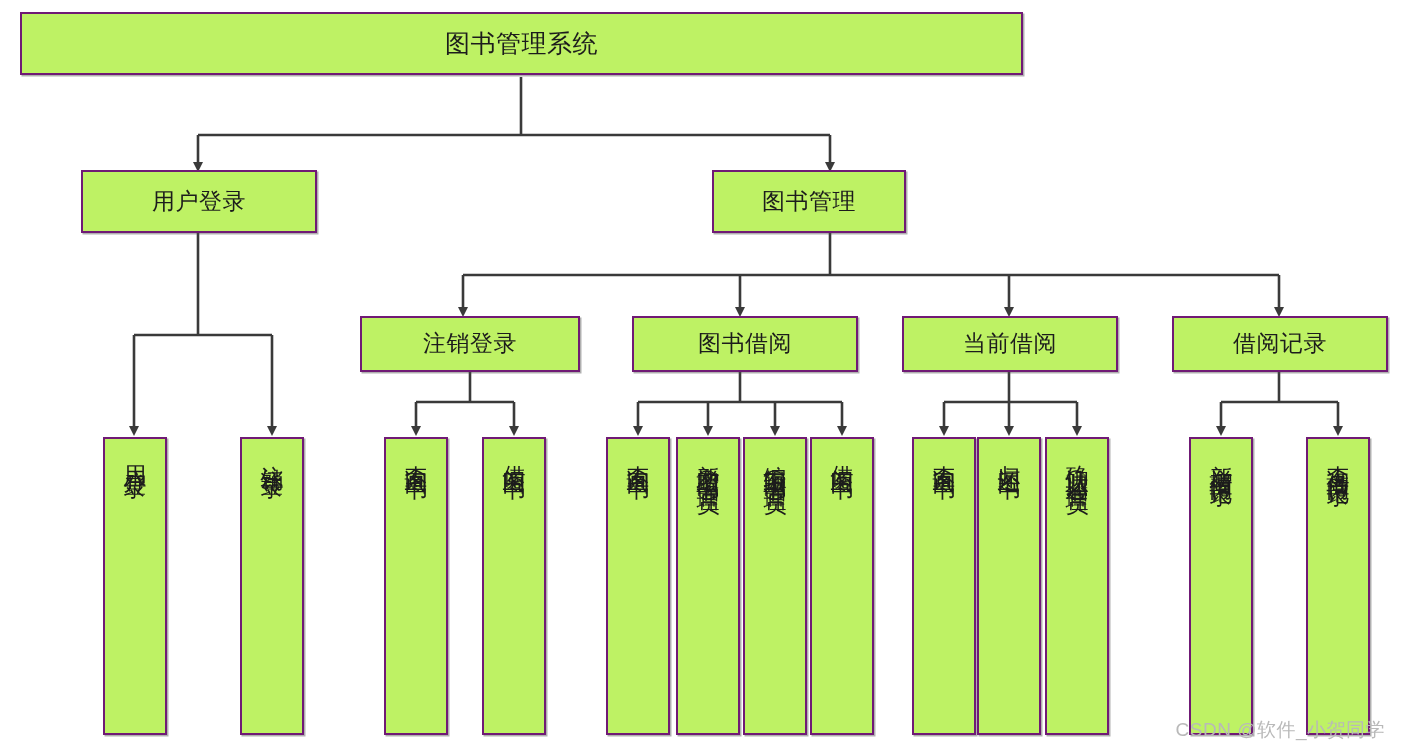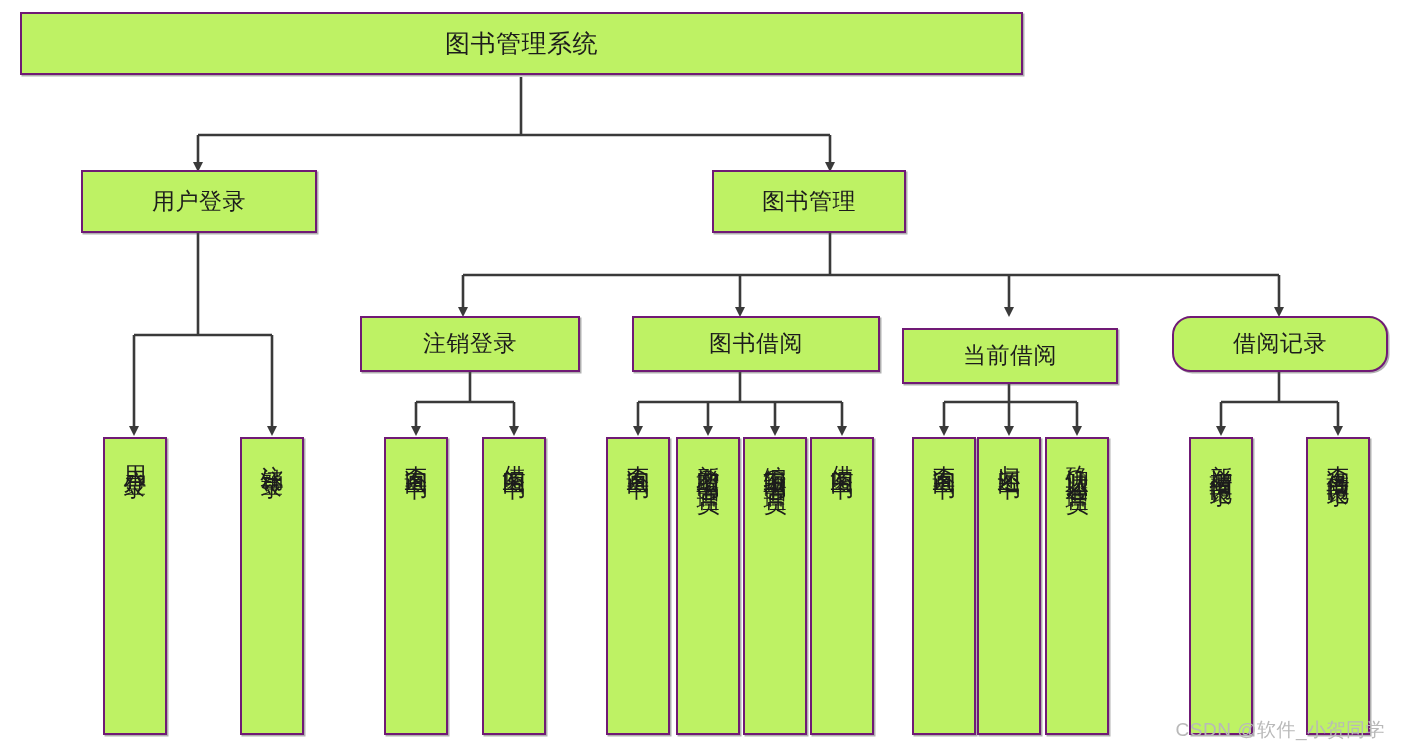--- a/index.html
+++ b/index.html
@@ -127,27 +127,27 @@
   <div class="node lvl2" style="left:81px; top:170px; width:236px; height:63px;">
     <span class="lbl">用户登录</span>
   </div>
   <div class="node lvl2" style="left:712px; top:170px; width:194px; height:63px;">
     <span class="lbl">图书管理</span>
   </div>
 
   <div class="node lvl2" style="left:360px; top:316px; width:220px; height:56px;">
     <span class="lbl">注销登录</span>
   </div>
-  <div class="node lvl2" style="left:632px; top:316px; width:248px; height:56px;">
+  <div class="node lvl2" style="left:632px; top:316px; width:226px; height:56px;">
     <span class="lbl">图书借阅</span>
   </div>
-  <div class="node lvl2" style="left:902px; top:328px; width:216px; height:56px;">
+  <div class="node lvl2" style="left:902px; top:316px; width:216px; height:56px;">
     <span class="lbl">当前借阅</span>
   </div>
-  <div class="node lvl2" style="left:1172px; top:316px; width:216px; height:56px;border-radius:19px;">
+  <div class="node lvl2" style="left:1172px; top:316px; width:216px; height:56px;">
     <span class="lbl">借阅记录</span>
   </div>
 
   <div class="node leaf" style="left:103px; top:437px; width:64px; height:298px;">
     <span class="lbl">用户登录</span>
   </div>
   <div class="node leaf" style="left:240px; top:437px; width:64px; height:298px;">
     <span class="lbl">注销登录</span>
   </div>
 

